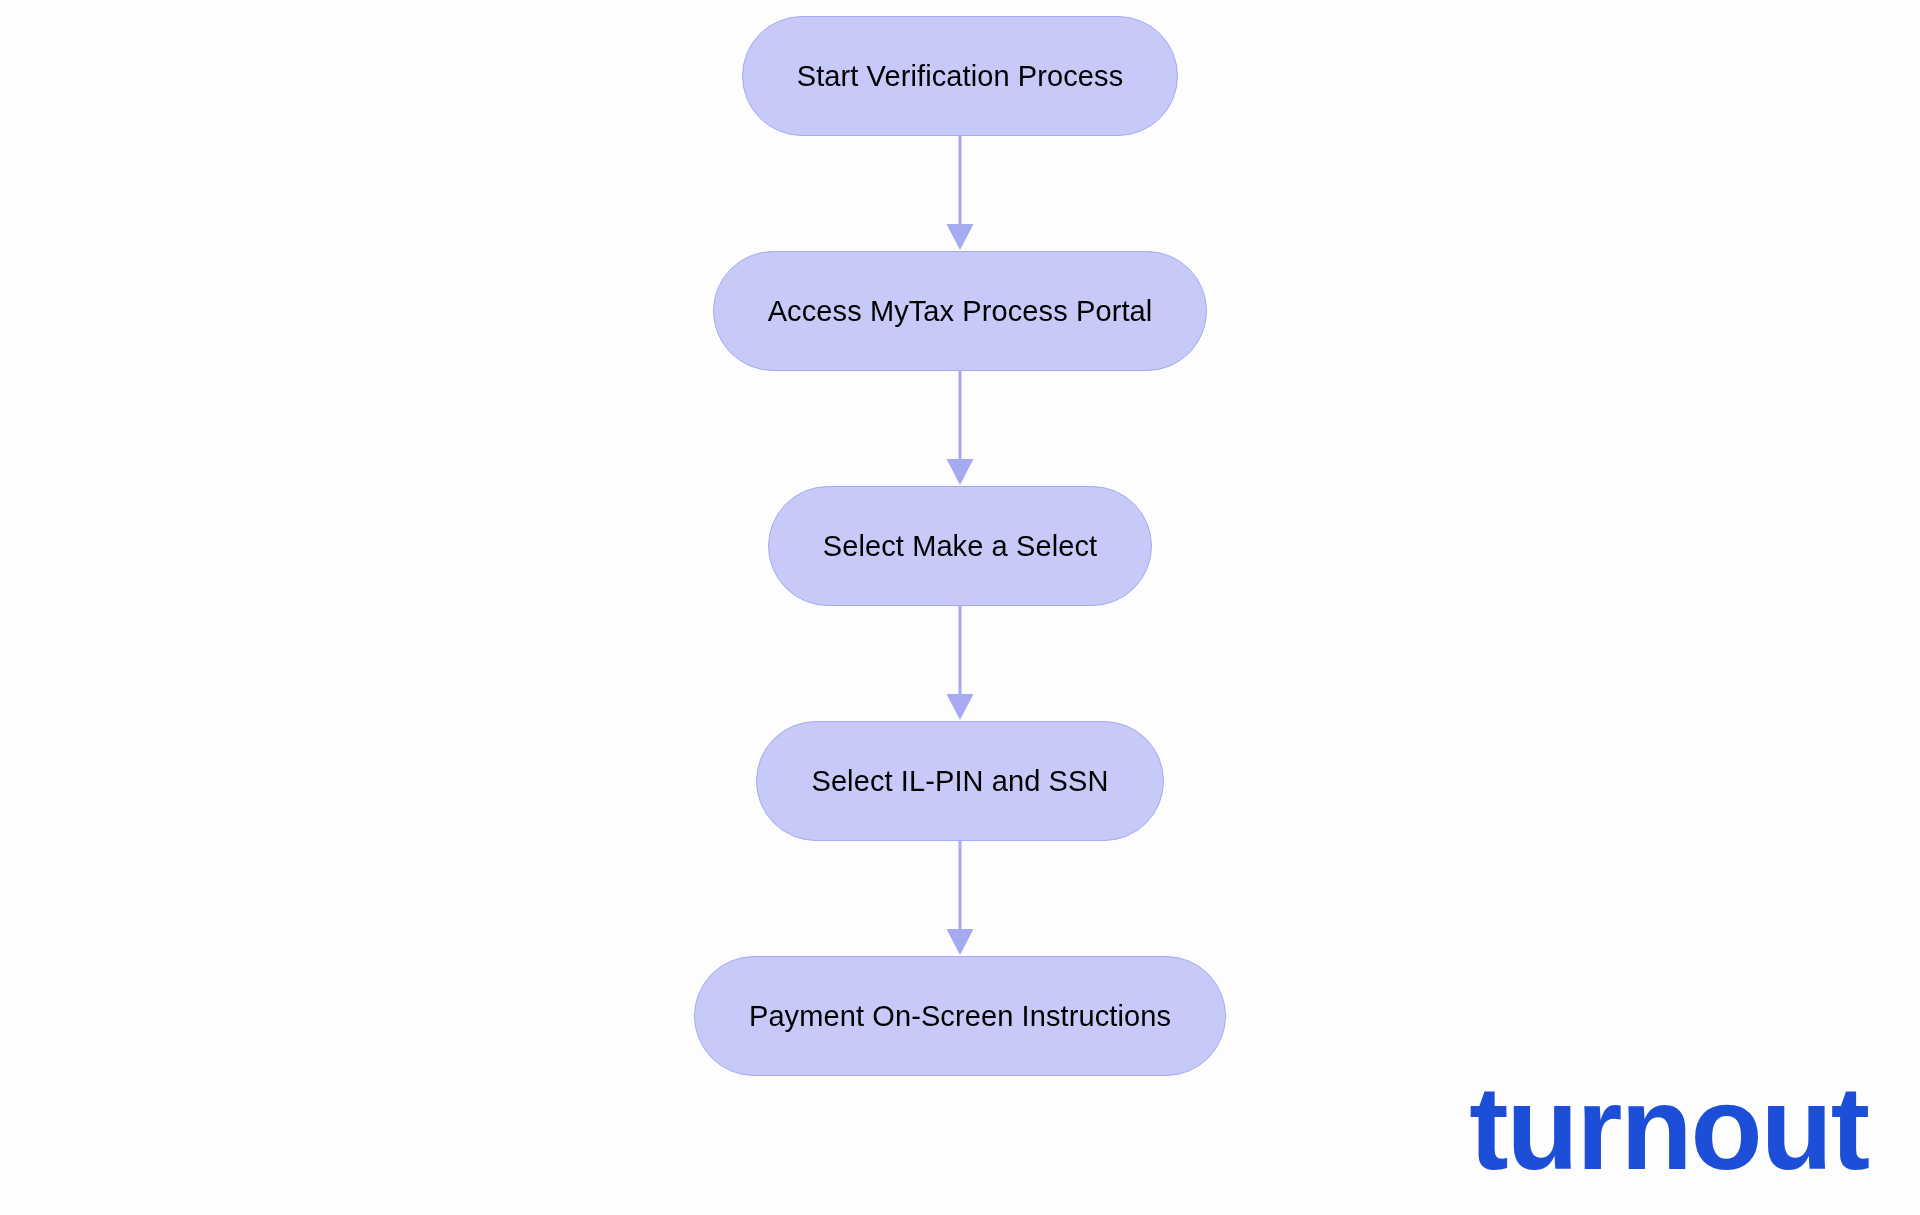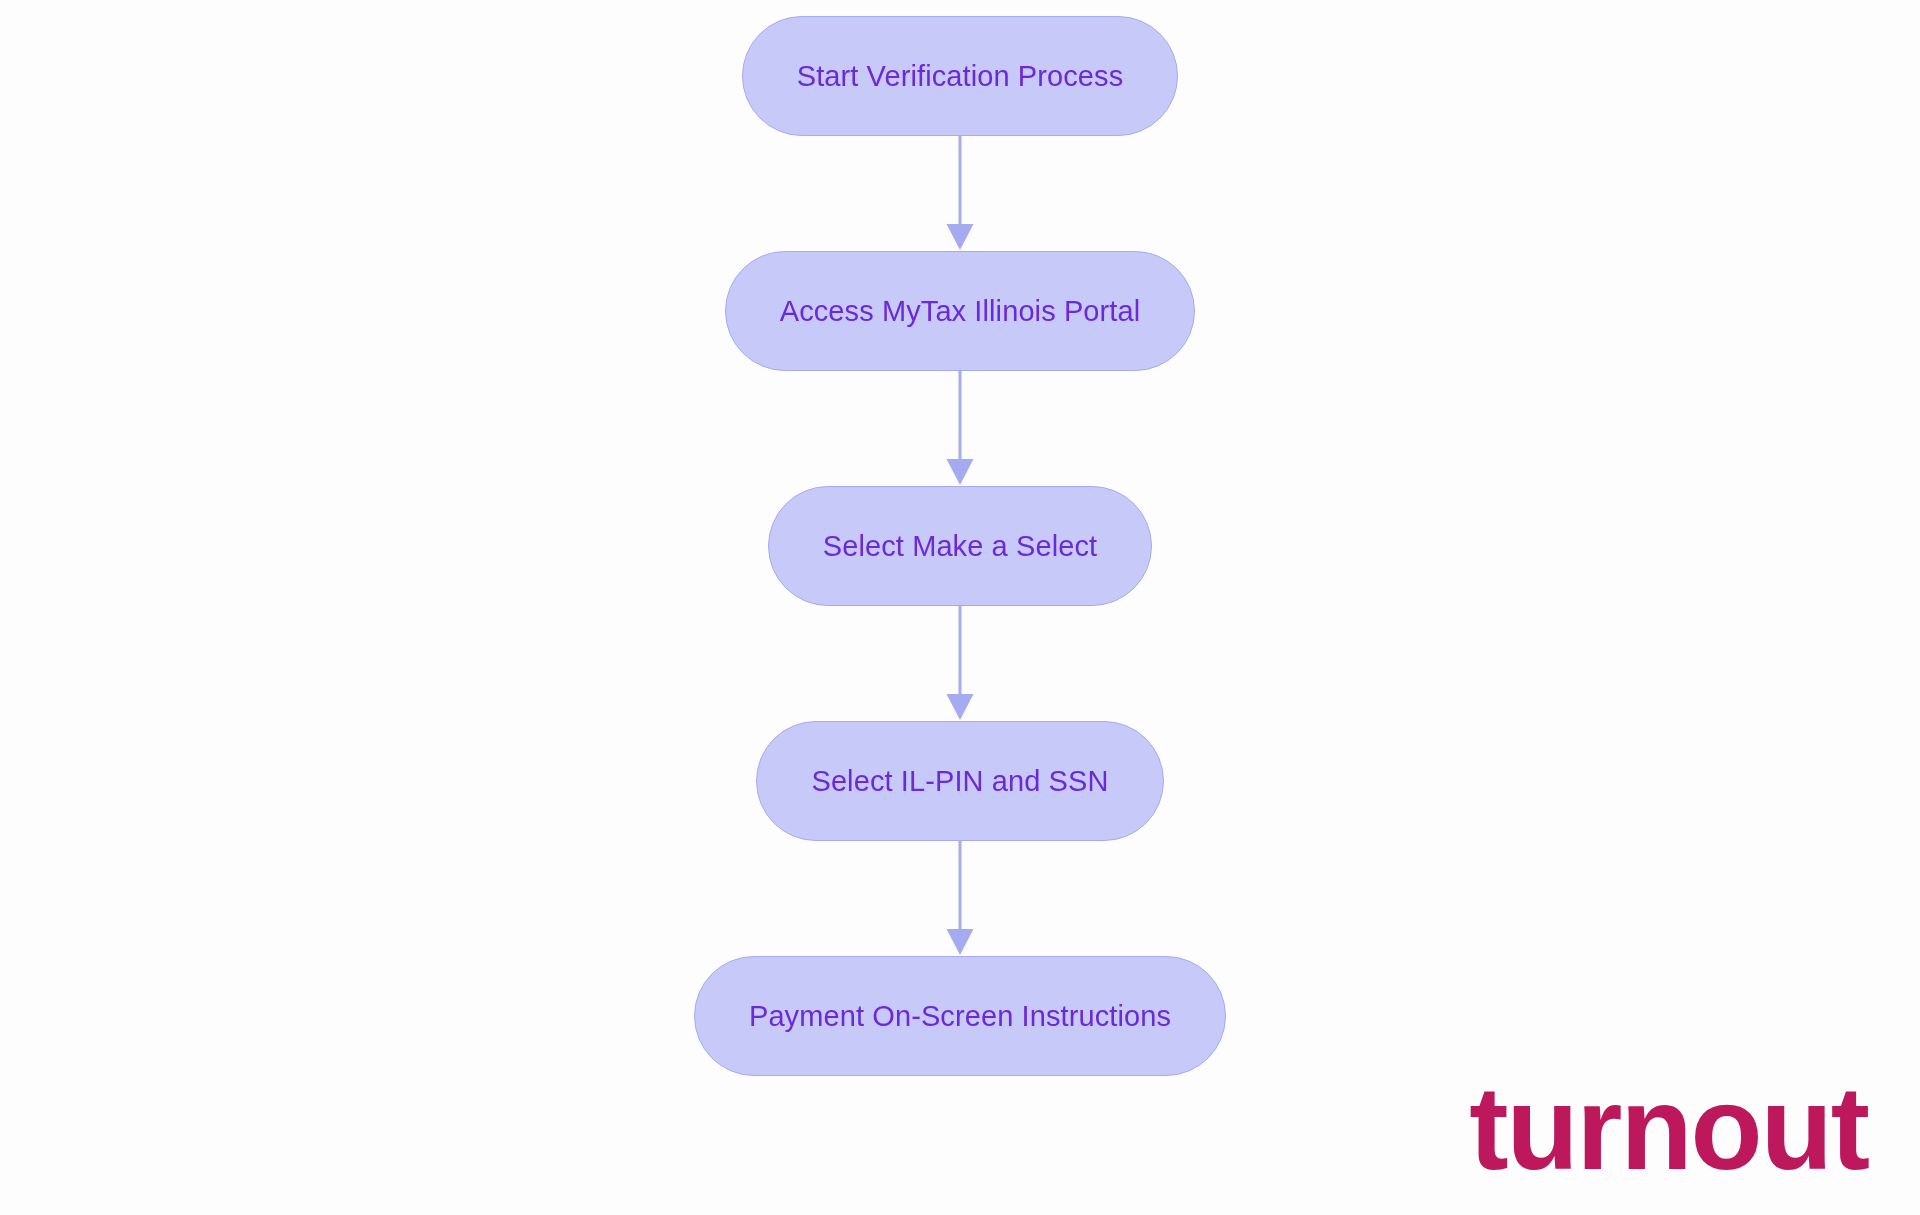--- a/index.html
+++ b/index.html
@@ -47,41 +47,41 @@
     border-radius: 62px;
     height: 120px;
     display: flex;
     align-items: center;
     justify-content: center;
     padding: 0 54px;
     white-space: nowrap;
   }
 
   .flow-node-label {
-    color: #6d28d9;
+    color: #000000;
     font-family: "Liberation Sans", sans-serif;
     font-size: 29px;
     font-weight: 400;
     letter-spacing: 0.1px;
     line-height: 1;
   }
 
   
   .flow-connector {
     width: 34px;
     height: 115px;
     display: block;
   }
 
   
   .brand-logo {
     position: absolute;
     right: 52px;
     bottom: 28px;
-    color: #be185d;
+    color: #1d4ed8;
     font-family: "Liberation Sans", sans-serif;
     font-size: 118px;
     font-weight: 700;
     letter-spacing: -2px;
     line-height: 1;
     user-select: none;
   }
 </style>
 </head>
 <body>
@@ -96,21 +96,21 @@
       </div>
     </div>
 
     <svg class="flow-connector" viewBox="0 0 34 115">
       <line x1="17" y1="0" x2="17" y2="92" stroke="#a6aaf0" stroke-width="3"></line>
       <polygon points="17,114 3.5,88 30.5,88" fill="#a6aaf0"></polygon>
     </svg>
 
     <div class="flow-step">
       <div class="flow-node">
-        <span class="flow-node-label">Access MyTax Illinois Portal</span>
+        <span class="flow-node-label">Access MyTax Process Portal</span>
       </div>
     </div>
 
     <svg class="flow-connector" viewBox="0 0 34 115">
       <line x1="17" y1="0" x2="17" y2="92" stroke="#a6aaf0" stroke-width="3"></line>
       <polygon points="17,114 3.5,88 30.5,88" fill="#a6aaf0"></polygon>
     </svg>
 
     <div class="flow-step">
       <div class="flow-node">

